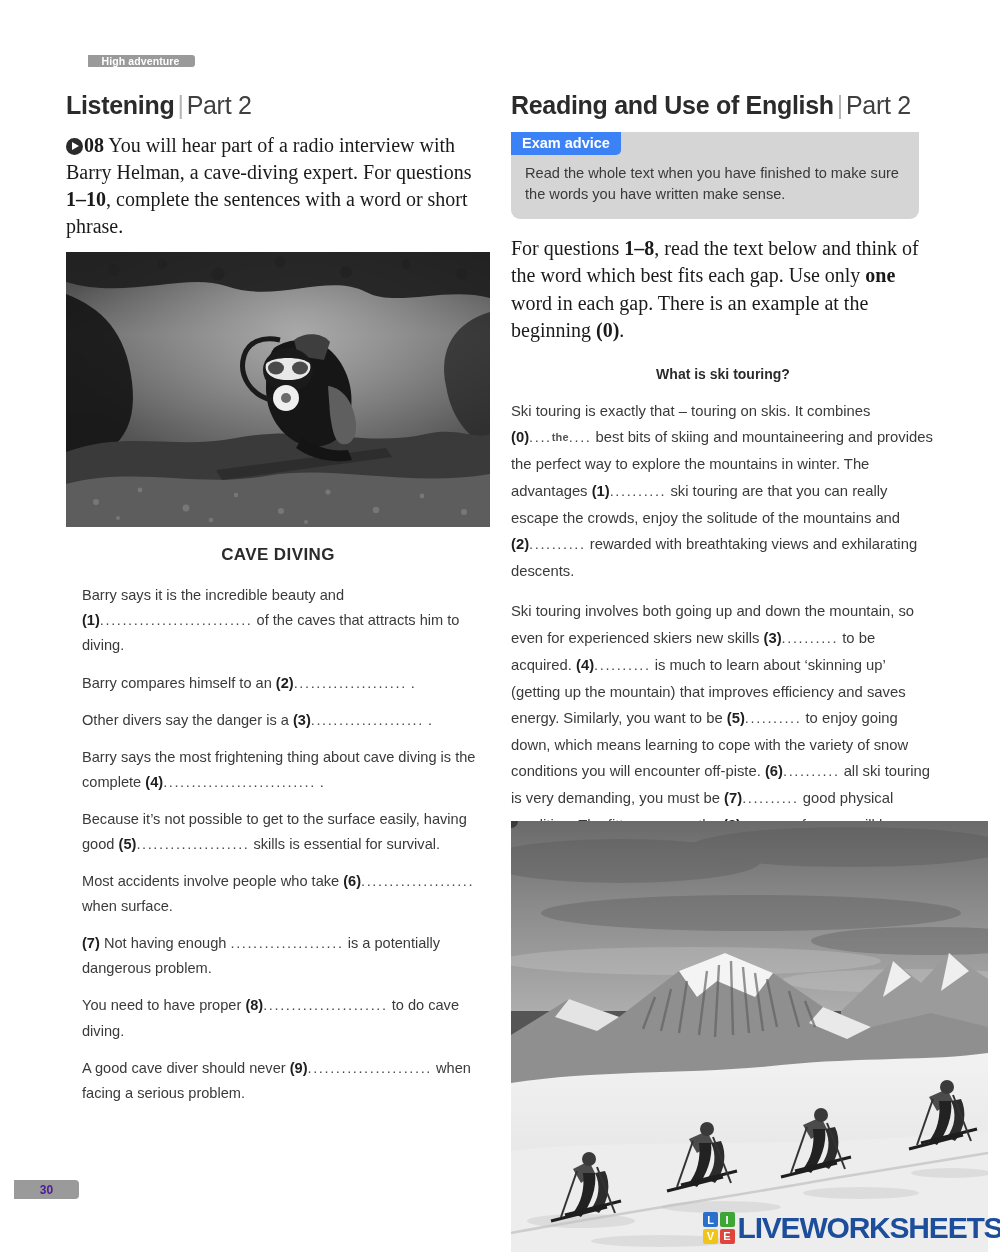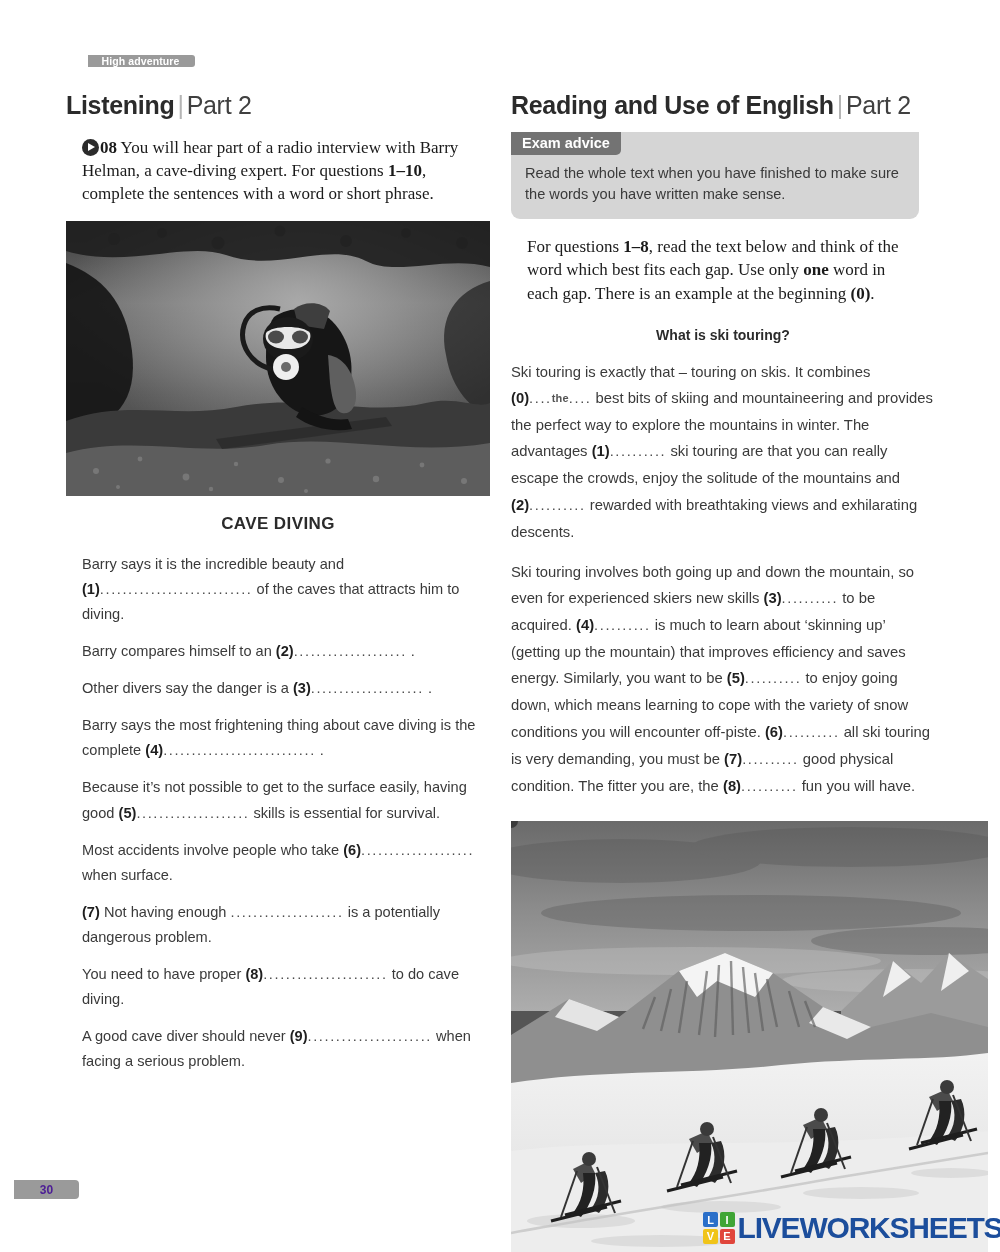--- a/index.html
+++ b/index.html
@@ -40,22 +40,22 @@
     font-size: 25px; font-weight: bold; color: #2b2b2b;
     letter-spacing: -.3px; line-height: 1.1;
     margin: 0 0 12px 0; white-space: nowrap;
   }
   .sec-head .divider { color: #b5b5b5; font-weight: normal; margin: 0 3px; }
   .sec-head .part { color: #404040; font-weight: normal; }
 
   
   .rubric {
     font-family: "Liberation Serif", serif;
-    font-size: 17px; line-height: 1.36; color: #1a1a1a;
-    margin: 16px;
+    font-size: 20px; line-height: 1.36; color: #1a1a1a;
+    margin: 0;
   }
   .rubric b { font-weight: bold; }
 
   .audio-icon {
     display: inline-block; width: 17px; height: 17px;
     border-radius: 50%; background: #2b2b2b;
     position: relative; vertical-align: -3px; margin-right: 1px;
   }
   .audio-icon::after {
     content: ""; position: absolute; left: 6px; top: 4px;
@@ -91,21 +91,21 @@
   
   .advice-box {
     margin-top: 6px;
     background: #d5d5d5;
     border-radius: 0 0 9px 9px;
     padding: 0 0 13px 0;
     width: 408px;
   }
   .advice-tab {
     display: inline-block;
-    background: #737373; color: #fff;
+    background: #3b82f6; color: #fff;
     font-weight: bold; font-size: 14.5px;
     padding: 3px 11px 4px 11px;
     border-radius: 0 0 5px 0;
   }
   .advice-text {
     font-size: 14.6px; line-height: 1.5; color: #3a3a3a;
     padding: 8px 16px 0 14px; margin: 0;
   }
 
   

